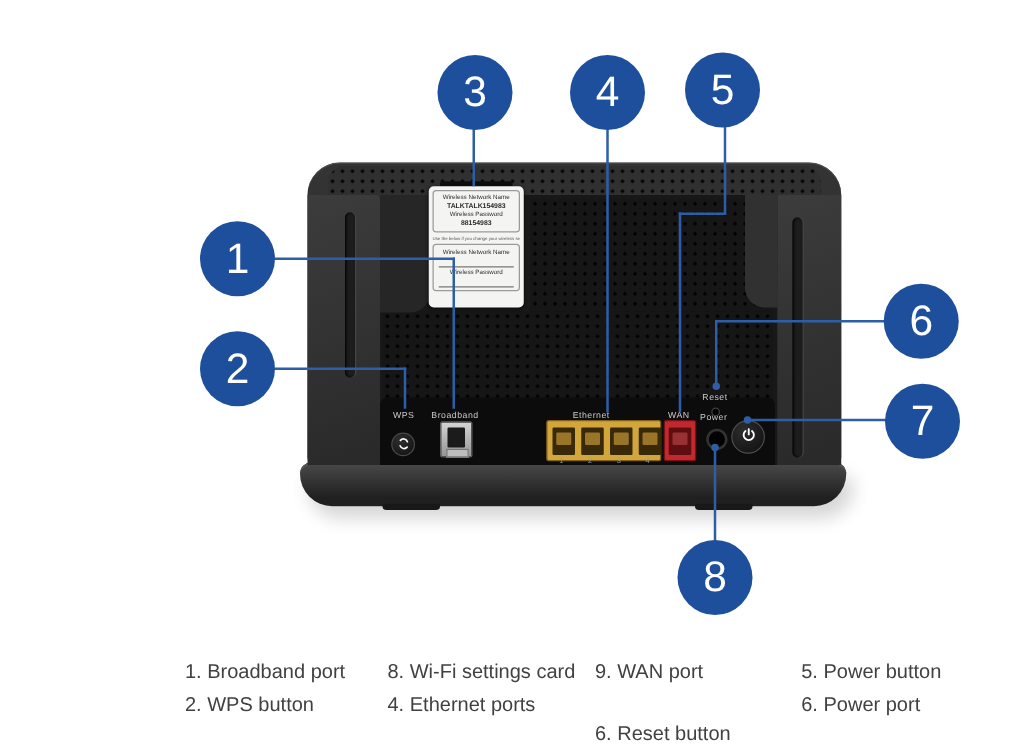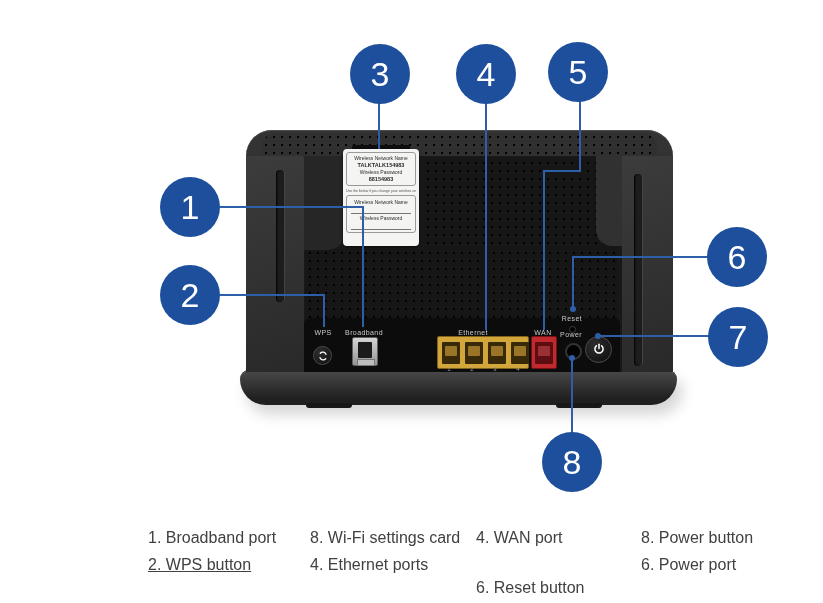--- a/index.html
+++ b/index.html
@@ -199,22 +199,22 @@
   <div class="callout" style="left:160px;top:265px;">2</div>
   <div class="callout" style="left:350px;top:44px;">3</div>
   <div class="callout" style="left:456px;top:44px;">4</div>
   <div class="callout" style="left:548px;top:42px;">5</div>
   <div class="callout" style="left:707px;top:227px;">6</div>
   <div class="callout" style="left:708px;top:307px;">7</div>
   <div class="callout" style="left:542px;top:432px;">8</div>
 
   <div>
     <span class="legend-item" style="left:148px;top:529px;">1. Broadband port</span>
-    <span class="legend-item" style="left:148px;top:556px;text-decoration:underline;">2. WPS button</span>
+    <span class="legend-item" style="left:148px;top:556px;">2. WPS button</span>
     <span class="legend-item" style="left:310px;top:529px;">8. Wi-Fi settings card</span>
     <span class="legend-item" style="left:310px;top:556px;">4. Ethernet ports</span>
-    <span class="legend-item" style="left:476px;top:529px;">4. WAN port</span>
+    <span class="legend-item" style="left:476px;top:529px;">9. WAN port</span>
     <span class="legend-item" style="left:476px;top:556px;margin-top:23px;">6. Reset button</span>
-    <span class="legend-item" style="left:641px;top:529px;">8. Power button</span>
+    <span class="legend-item" style="left:641px;top:529px;">5. Power button</span>
     <span class="legend-item" style="left:641px;top:556px;">6. Power port</span>
   </div>
 
 </div>
 
 </body></html>

